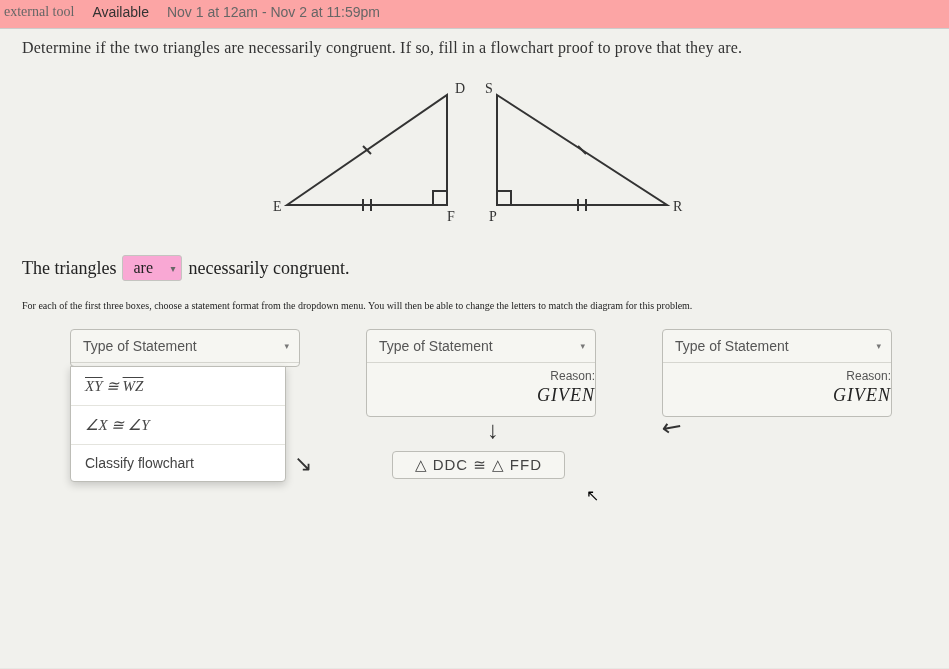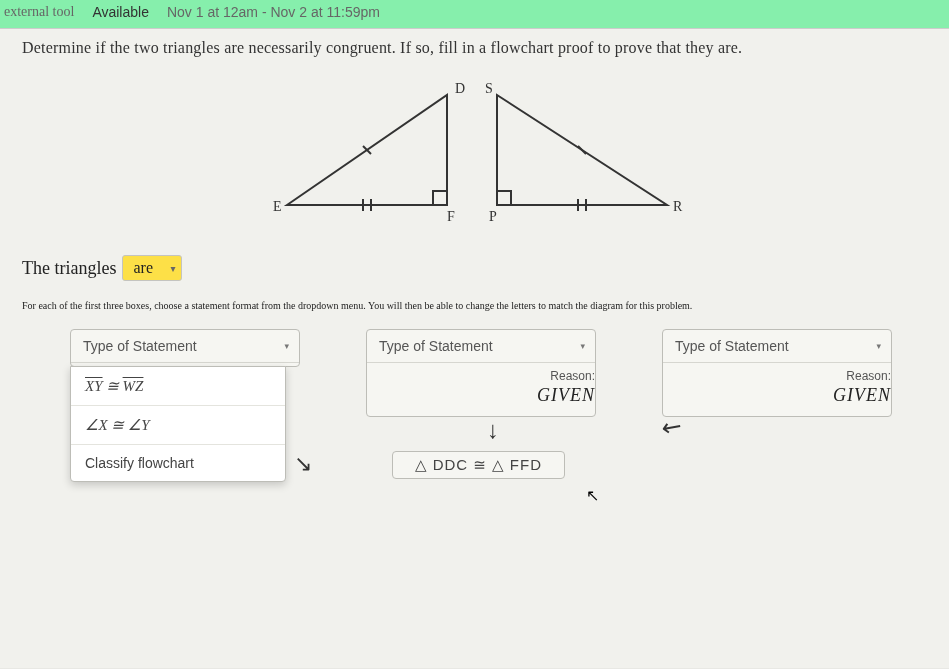--- a/index.html
+++ b/index.html
@@ -13,21 +13,21 @@
     position: relative;
   }
   .topbar {
     display: flex;
     align-items: center;
     gap: 18px;
     padding: 4px 0 8px 0;
     font-size: 14px;
     color: #555;
     border-bottom: 1px solid #ccc;
-    background: #86efac;
+    background: #fca5a5;
   }
   .topbar .tool { color: #666; padding-left: 4px; }
   .topbar .avail-label { font-weight: 400; color: #333; font-family: Arial, sans-serif; }
   .topbar .avail-range { color: #666; font-family: Arial, sans-serif; }
   .page {
     padding: 10px 18px 0 22px;
     background: #f1f1ed;
     height: calc(100% - 30px);
   }
   .instruct {
@@ -50,21 +50,21 @@
     margin-bottom: 18px;
     display: flex;
     align-items: center;
     flex-wrap: wrap;
     gap: 6px;
   }
   .sel {
     display: inline-flex;
     align-items: center;
     border: 1px solid #c4c4c0;
-    background: #fde047;
+    background: #f9a8d4;
     padding: 2px 22px 2px 10px;
     font-size: 16px;
     font-family: Georgia, serif;
     border-radius: 3px;
     position: relative;
     min-width: 60px;
     height: 26px;
     cursor: pointer;
   }
   .sel .chev {
@@ -245,20 +245,21 @@
       <text x="406" y="136" font-size="14" fill="#333">R</text>
     </svg>
   </div>
 
   <div class="sentence">
     <span>The triangles</span>
     <span class="sel">
       <span>are</span>
       <span class="chev">▾</span>
     </span>
+    <span>necessarily congruent.</span>
   </div>
 
   <div class="subinstruct">For each of the first three boxes, choose a statement format from the dropdown menu. You will then be able to change the letters to match the diagram for this problem.</div>
 
   <div class="flowrow">
 
     <div class="stmt-box" style="height:38px;">
       <div class="stmt-head">
         <span>Type of Statement</span>
         <span class="caret">▾</span>

